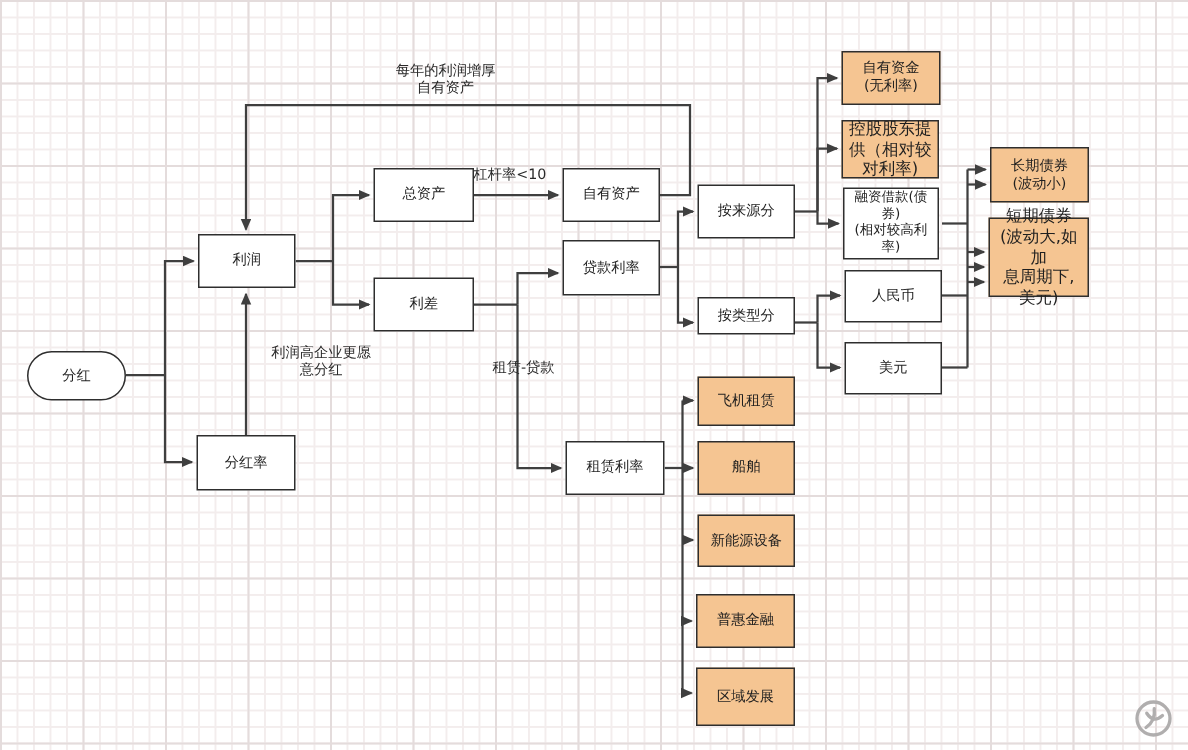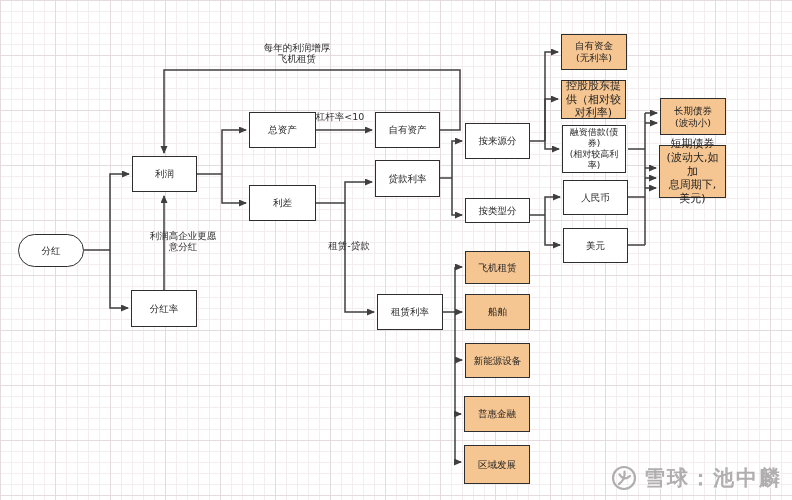--- a/index.html
+++ b/index.html
@@ -141,28 +141,27 @@
 (波动大,如加
 息周期下,
 美元)</div>
 <div class="node orange" style="left:465px;top:251px;width:65px;height:33px;">飞机租赁</div>
 <div class="node orange" style="left:465px;top:294px;width:65px;height:36px;">船舶</div>
 <div class="node orange" style="left:465px;top:343px;width:65px;height:35px;">新能源设备</div>
 <div class="node orange" style="left:464px;top:396px;width:66px;height:36px;">普惠金融</div>
 <div class="node orange" style="left:464px;top:445px;width:66px;height:39px;">区域发展</div>
 
 <div class="edge-label" style="left:258px;top:42px;width:78px;">每年的利润增厚
-飞机租赁</div>
-<div class="edge-label" style="left:145px;top:230px;width:76px;">利润高企业更愿
+自有资产</div>
+<div class="edge-label" style="left:145px;top:230px;width:76px;padding-left:31px;">利润高企业更愿
 意分红</div>
 <div class="edge-label" style="left:315px;top:111px;width:50px;">杠杆率&lt;10</div>
 <div class="edge-label" style="left:325px;top:240px;width:48px;">租赁-贷款</div>
 
 <div class="watermark">
   <span style="display:inline-flex;">
     <svg width="26" height="26" viewBox="0 0 26 26" xmlns="http://www.w3.org/2000/svg">
       <circle cx="13" cy="13" r="11" fill="none" stroke="#b0aeae" stroke-width="2.2"></circle>
       <path d="M8.5,9.5 Q13,16.5 19,11" fill="none" stroke="#b0aeae" stroke-width="2.2" stroke-linecap="round"></path>
       <path d="M13.5,6.5 Q14.5,14.5 8,19" fill="none" stroke="#b0aeae" stroke-width="2.2" stroke-linecap="round"></path>
     </svg>
   </span>
-  <span class="wm-text">雪球：池中麟</span>
 </div>
 
 </body></html>

